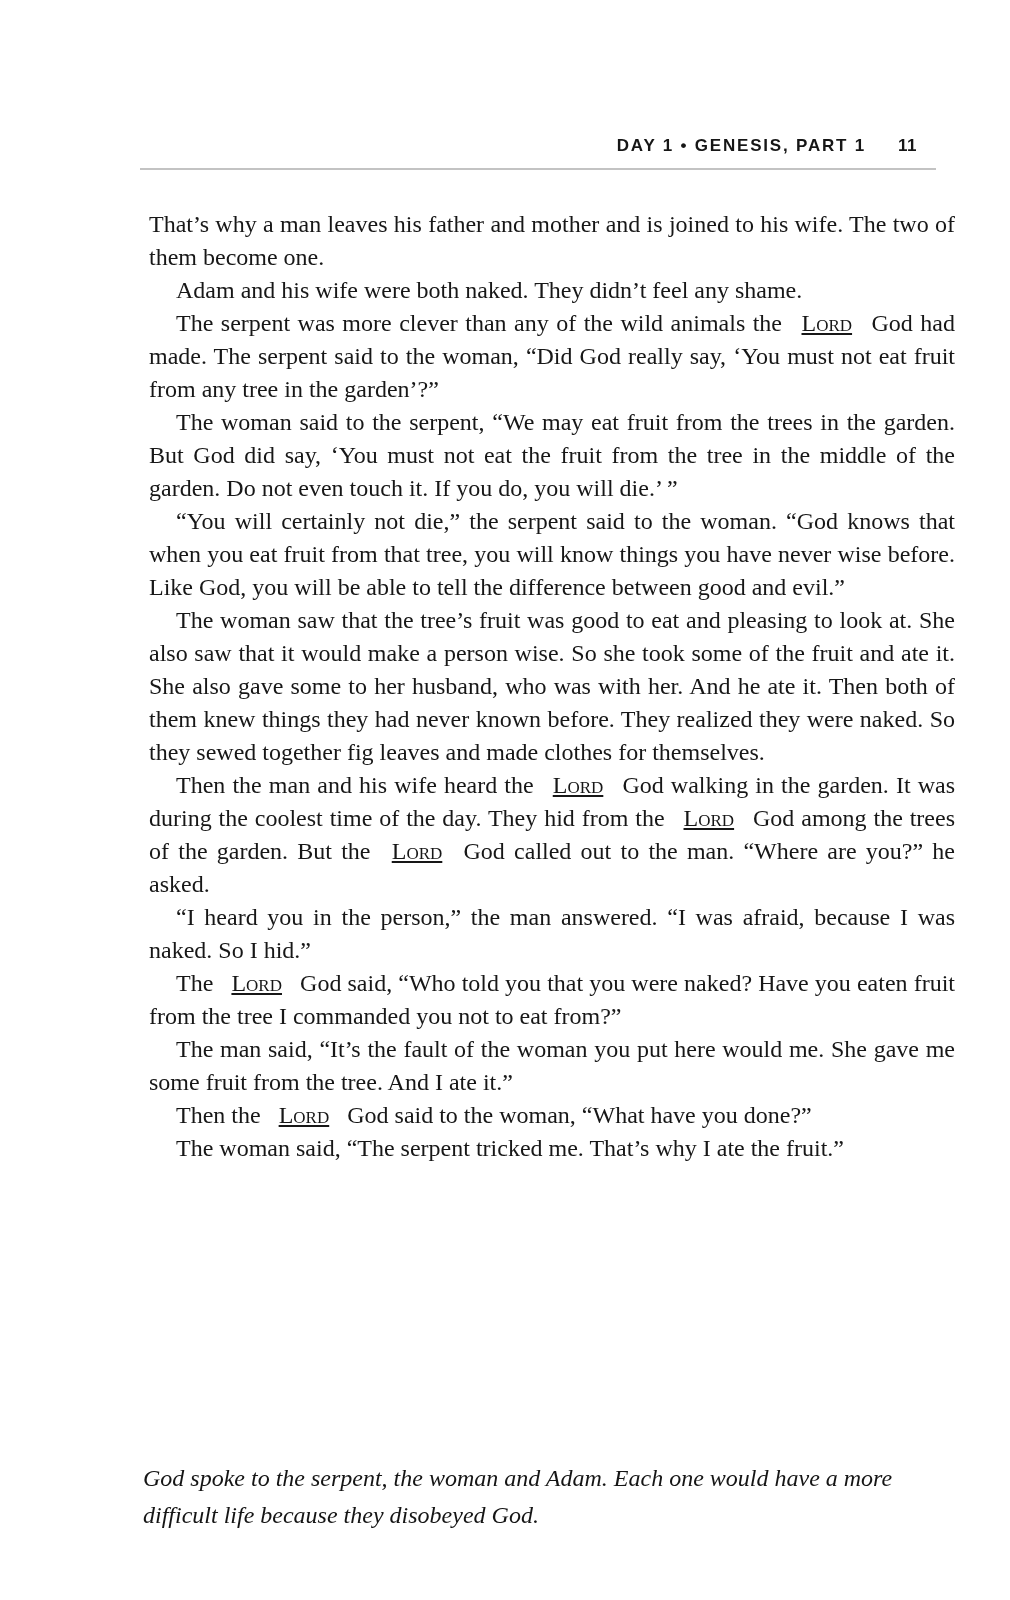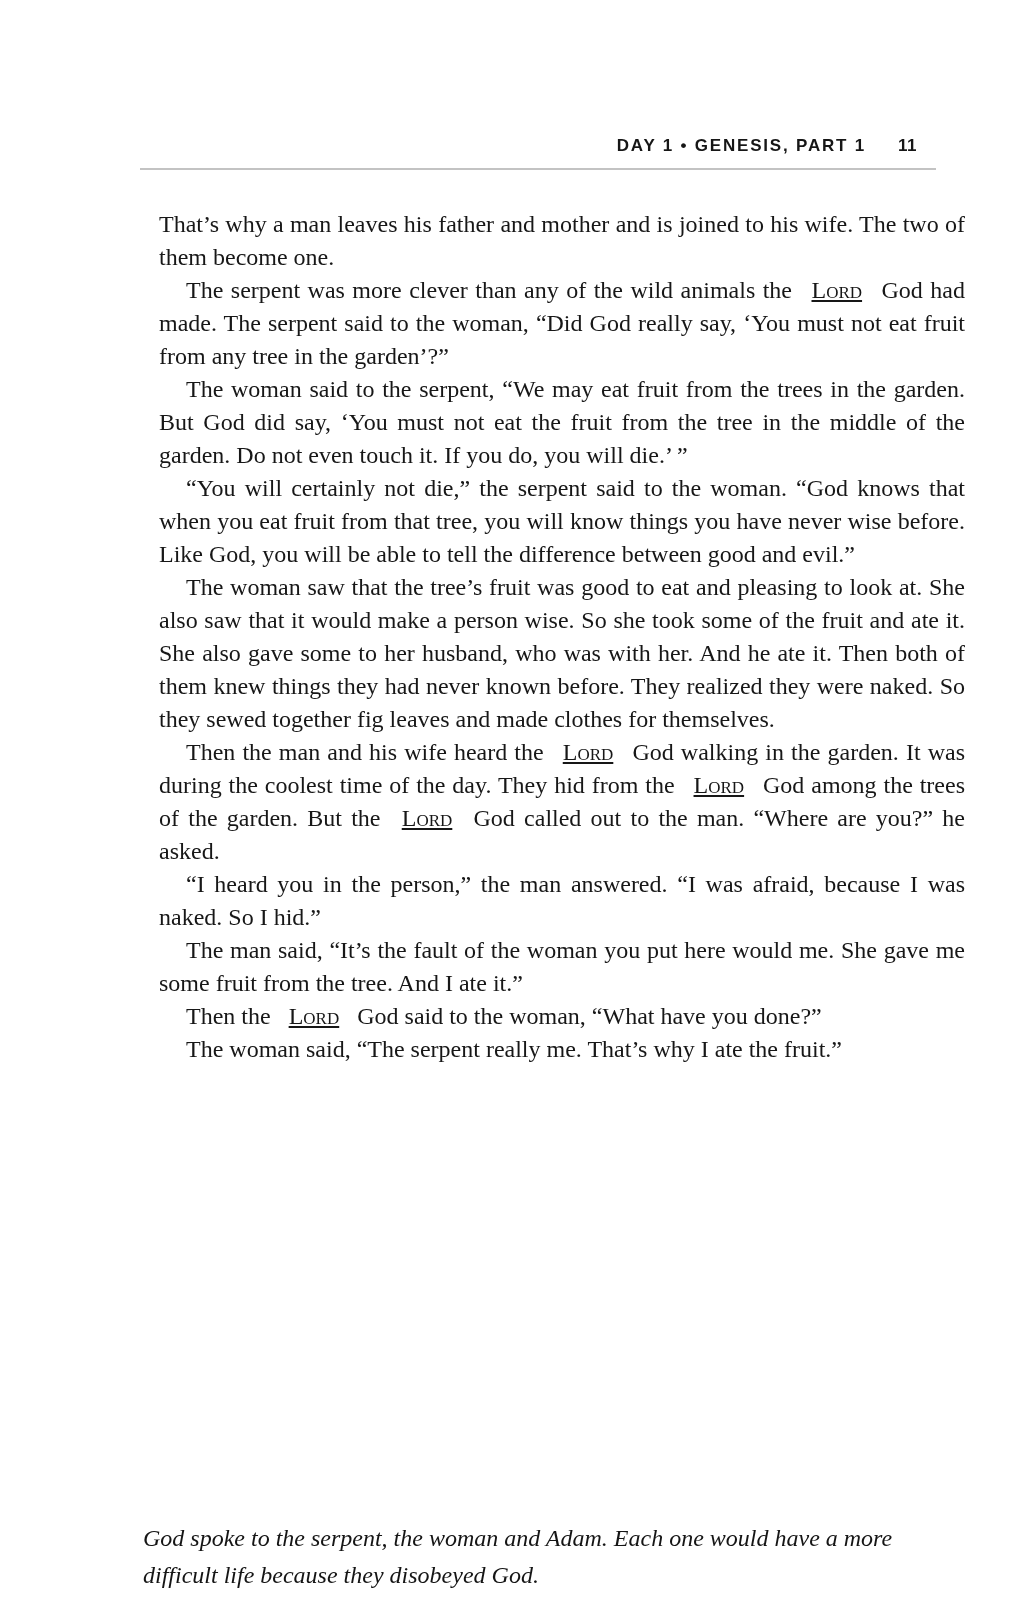--- a/index.html
+++ b/index.html
@@ -36,34 +36,34 @@
   .rule {
     position: absolute;
     top: 120px;
     left: 92px;
     right: 98px;
     border-top: 2px solid #c3c3c3;
   }
   .text-block {
     position: absolute;
     top: 160px;
-    left: 111px;
+    left: 101px;
     width: 806px;
     font-family: "Liberation Serif", "DejaVu Serif", serif;
     font-size: 24px;
     line-height: 33px;
     color: #171717;
     text-align: justify;
   }
   .para { margin: 0; }
   .para.indent { text-indent: 27px; }
   .sc { font-variant: small-caps; text-decoration: underline; }
   .commentary {
     position: absolute;
-    top: 1472px;
+    top: 1412px;
     left: 95px;
     width: 770px;
     font-family: "Liberation Serif", "DejaVu Serif", serif;
     font-style: italic;
     font-size: 24px;
     line-height: 37px;
     color: #151515;
     text-align: left;
   }
   .scan-bar {
@@ -81,28 +81,30 @@
 <div class="page">
 
   <header class="page-header">
     <span class="running-title">DAY 1 • GENESIS, PART 1</span><span class="page-number">11</span>
   </header>
 
   <div class="rule"></div>
 
   <main class="text-block">
       <p class="para">That’s why a man leaves his father and mother and is joined to his wife. The two of them become one.</p>
+      <p class="para indent">Adam and his wife were both naked. They didn’t feel any shame.</p>
       <p class="para indent">The serpent was more clever than any of the wild animals the <span class="sc">Lord</span> God had made. The serpent said to the woman, “Did God really say, ‘You must not eat fruit from any tree in the garden’?”</p>
       <p class="para indent">The woman said to the serpent, “We may eat fruit from the trees in the garden. But God did say, ‘You must not eat the fruit from the tree in the middle of the garden. Do not even touch it. If you do, you will die.’ ”</p>
       <p class="para indent">“You will certainly not die,” the serpent said to the woman. “God knows that when you eat fruit from that tree, you will know things you have never wise before. Like God, you will be able to tell the difference between good and evil.”</p>
       <p class="para indent">The woman saw that the tree’s fruit was good to eat and pleasing to look at. She also saw that it would make a person wise. So she took some of the fruit and ate it. She also gave some to her husband, who was with her. And he ate it. Then both of them knew things they had never known before. They realized they were naked. So they sewed together fig leaves and made clothes for themselves.</p>
       <p class="para indent">Then the man and his wife heard the <span class="sc">Lord</span> God walking in the garden. It was during the coolest time of the day. They hid from the <span class="sc">Lord</span> God among the trees of the garden. But the <span class="sc">Lord</span> God called out to the man. “Where are you?” he asked.</p>
       <p class="para indent">“I heard you in the person,” the man answered. “I was afraid, because I was naked. So I hid.”</p>
+      <p class="para indent">The <span class="sc">Lord</span> God said, “Who told you that you were naked? Have you eaten fruit from the tree I commanded you not to eat from?”</p>
       <p class="para indent">The man said, “It’s the fault of the woman you put here would me. She gave me some fruit from the tree. And I ate it.”</p>
       <p class="para indent">Then the <span class="sc">Lord</span> God said to the woman, “What have you done?”</p>
-      <p class="para indent">The woman said, “The serpent really me. That’s why I ate the fruit.”</p>
+      <p class="para indent">The woman said, “The serpent tricked me. That’s why I ate the fruit.”</p>
     </main>
 
   <p class="commentary">God spoke to the serpent, the woman and Adam. Each one would have a more difficult life because they disobeyed God.</p>
 
   <div class="scan-bar"></div>
 
 </div>
 
 </body></html>

